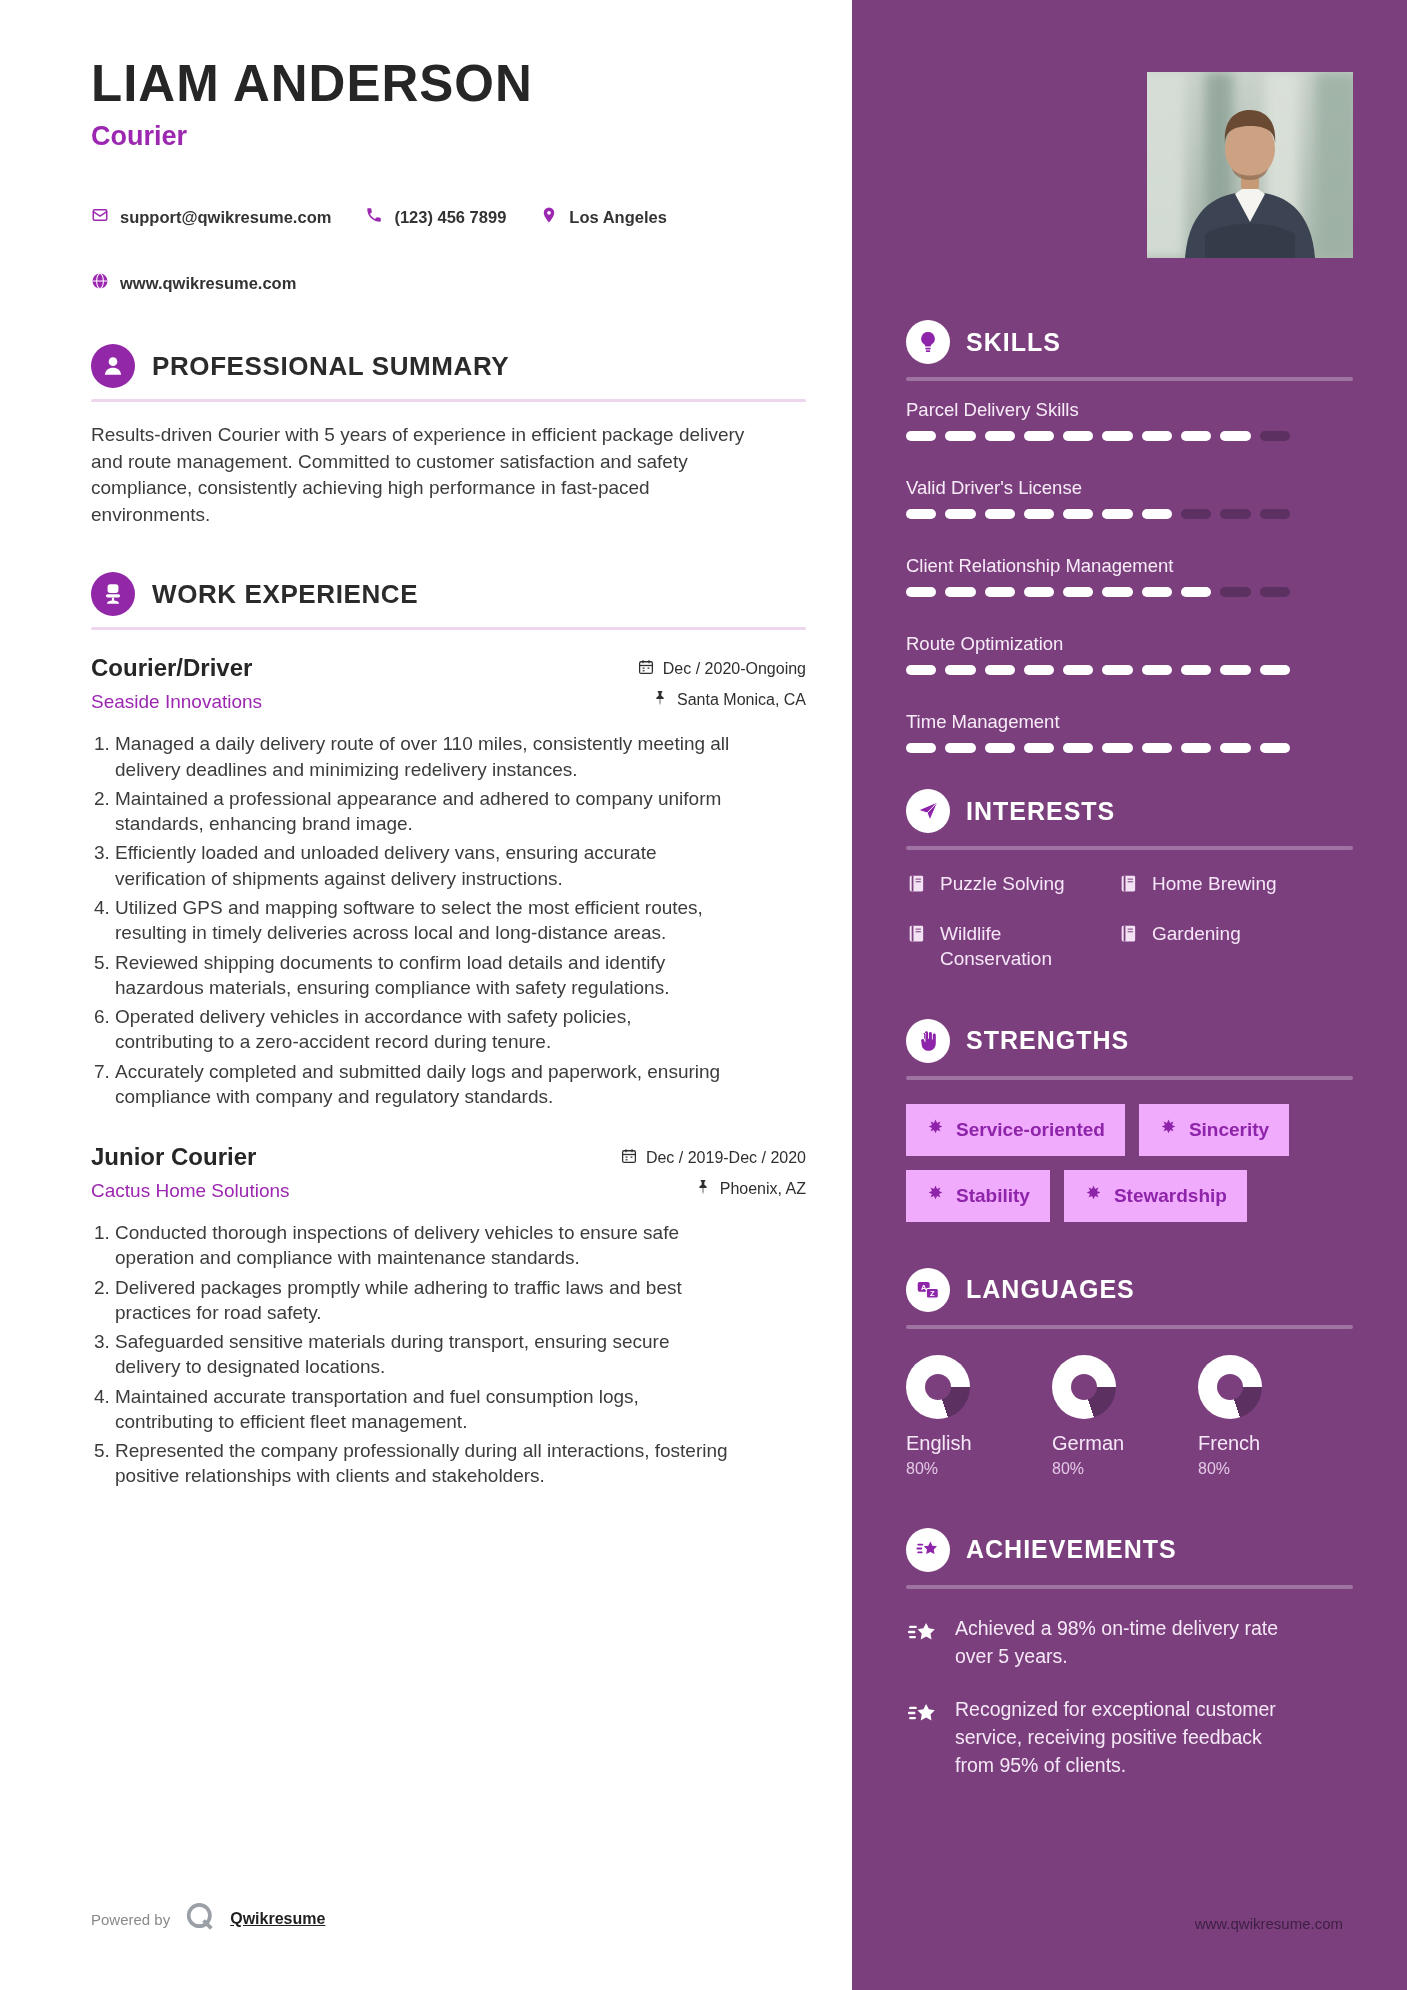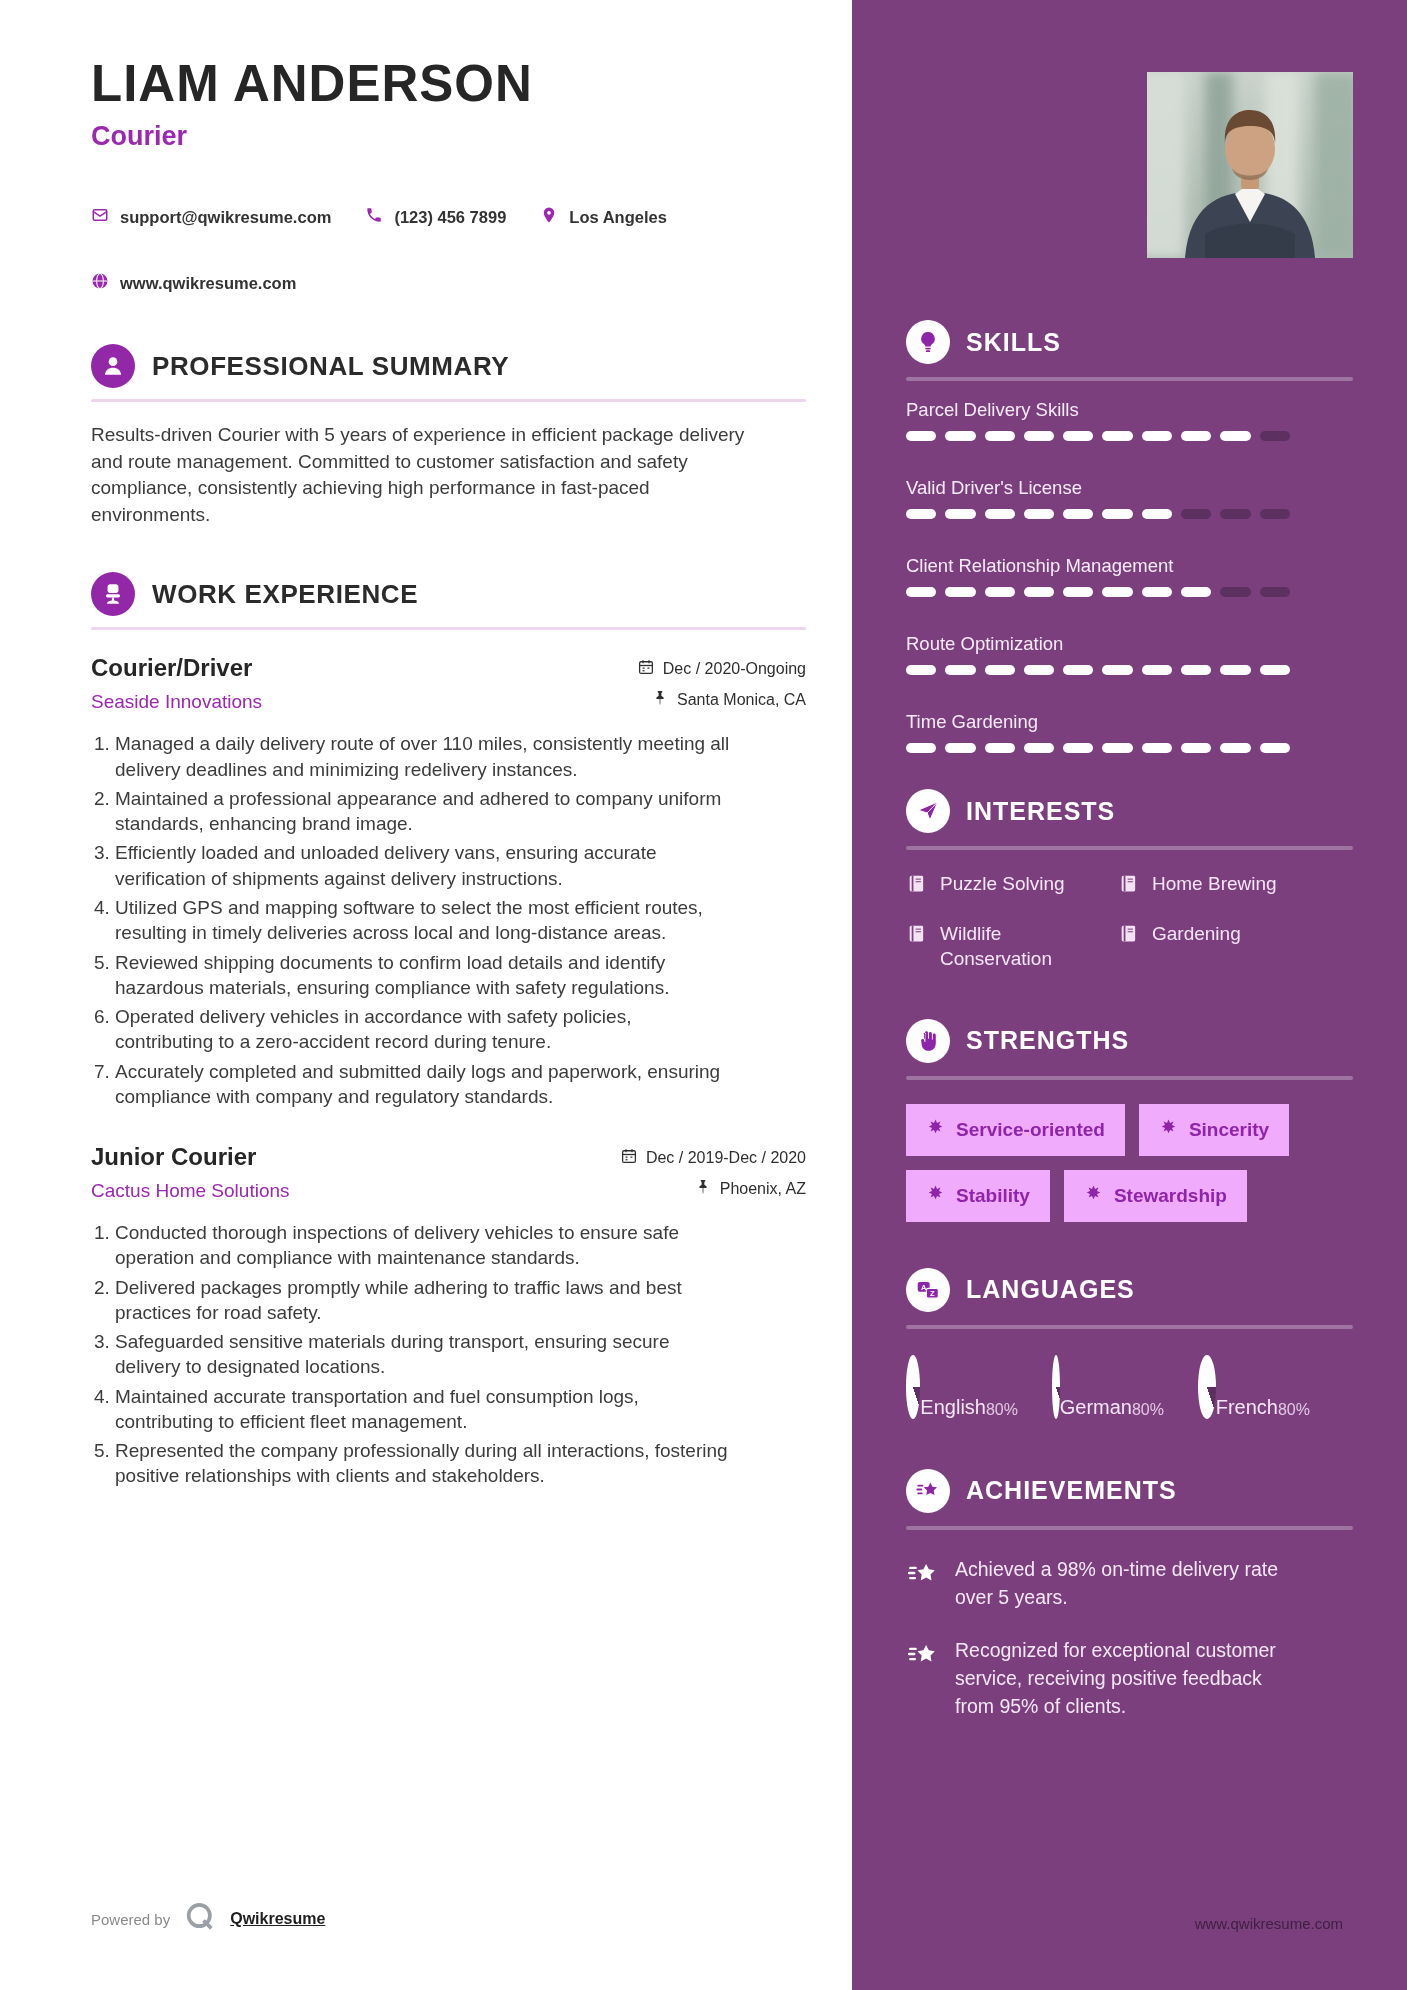--- a/index.html
+++ b/index.html
@@ -65,21 +65,21 @@
   .interests-head{margin-top:4px;}
   .int-grid{display:grid;grid-template-columns:212px 1fr;row-gap:22px;margin-top:22px;}
   .int-item{display:flex;gap:13px;font-size:19px;color:#F6E7F8;line-height:1.28;}
   .int-item svg{width:21px;height:21px;flex:none;margin-top:1px;}
   .strengths-head{margin-top:48px;}
   .chips{display:flex;flex-wrap:wrap;gap:14px;margin-top:24px;max-width:450px;}
   .chip{background:#f0abfc;display:inline-flex;align-items:center;gap:11px;padding:14px 20px;font-size:19px;font-weight:600;color:#8E24AA;cursor:pointer;}
   .chip svg{width:19px;height:19px;flex:none;}
   .langs-head{margin-top:46px;}
   .langs{display:flex;gap:34px;margin-top:26px;}
-  .lang{width:112px;display:flex;flex-direction:row;align-items:flex-end;}
+  .lang{width:112px;display:flex;flex-direction:column;align-items:flex-start;}
   .donut{width:64px;height:64px;border-radius:50%;position:relative;}
   .donut::after{content:"";position:absolute;inset:19px;border-radius:50%;background:var(--sidebar);}
   .lang-label{margin-top:13px;font-size:20px;color:#F6E7F8;}
   .lang-pct{margin-top:5px;font-size:16px;color:#E3C8E5;}
   .ach-head{margin-top:50px;}
   .ach{display:flex;gap:15px;margin-top:26px;}
   .ach svg{width:34px;height:34px;flex:none;margin-top:2px;}
   .ach-text{font-size:19.5px;line-height:1.42;color:#F5E8F6;max-width:330px;}
   .sb-foot{position:absolute;right:64px;bottom:58px;font-size:15px;color:#3D1F41;cursor:pointer;}
 </style>
@@ -356,21 +356,21 @@
               <span class="seg on"></span>
               <span class="seg on"></span>
               <span class="seg on"></span>
               <span class="seg on"></span>
               <span class="seg on"></span>
               <span class="seg on"></span>
               <span class="seg on"></span>
             </div>
         </div>
         <div class="skill">
-          <div class="skill-label">Time Gardening</div>
+          <div class="skill-label">Time Management</div>
           <div class="skillbar">
               <span class="seg on"></span>
               <span class="seg on"></span>
               <span class="seg on"></span>
               <span class="seg on"></span>
               <span class="seg on"></span>
               <span class="seg on"></span>
               <span class="seg on"></span>
               <span class="seg on"></span>
               <span class="seg on"></span>

